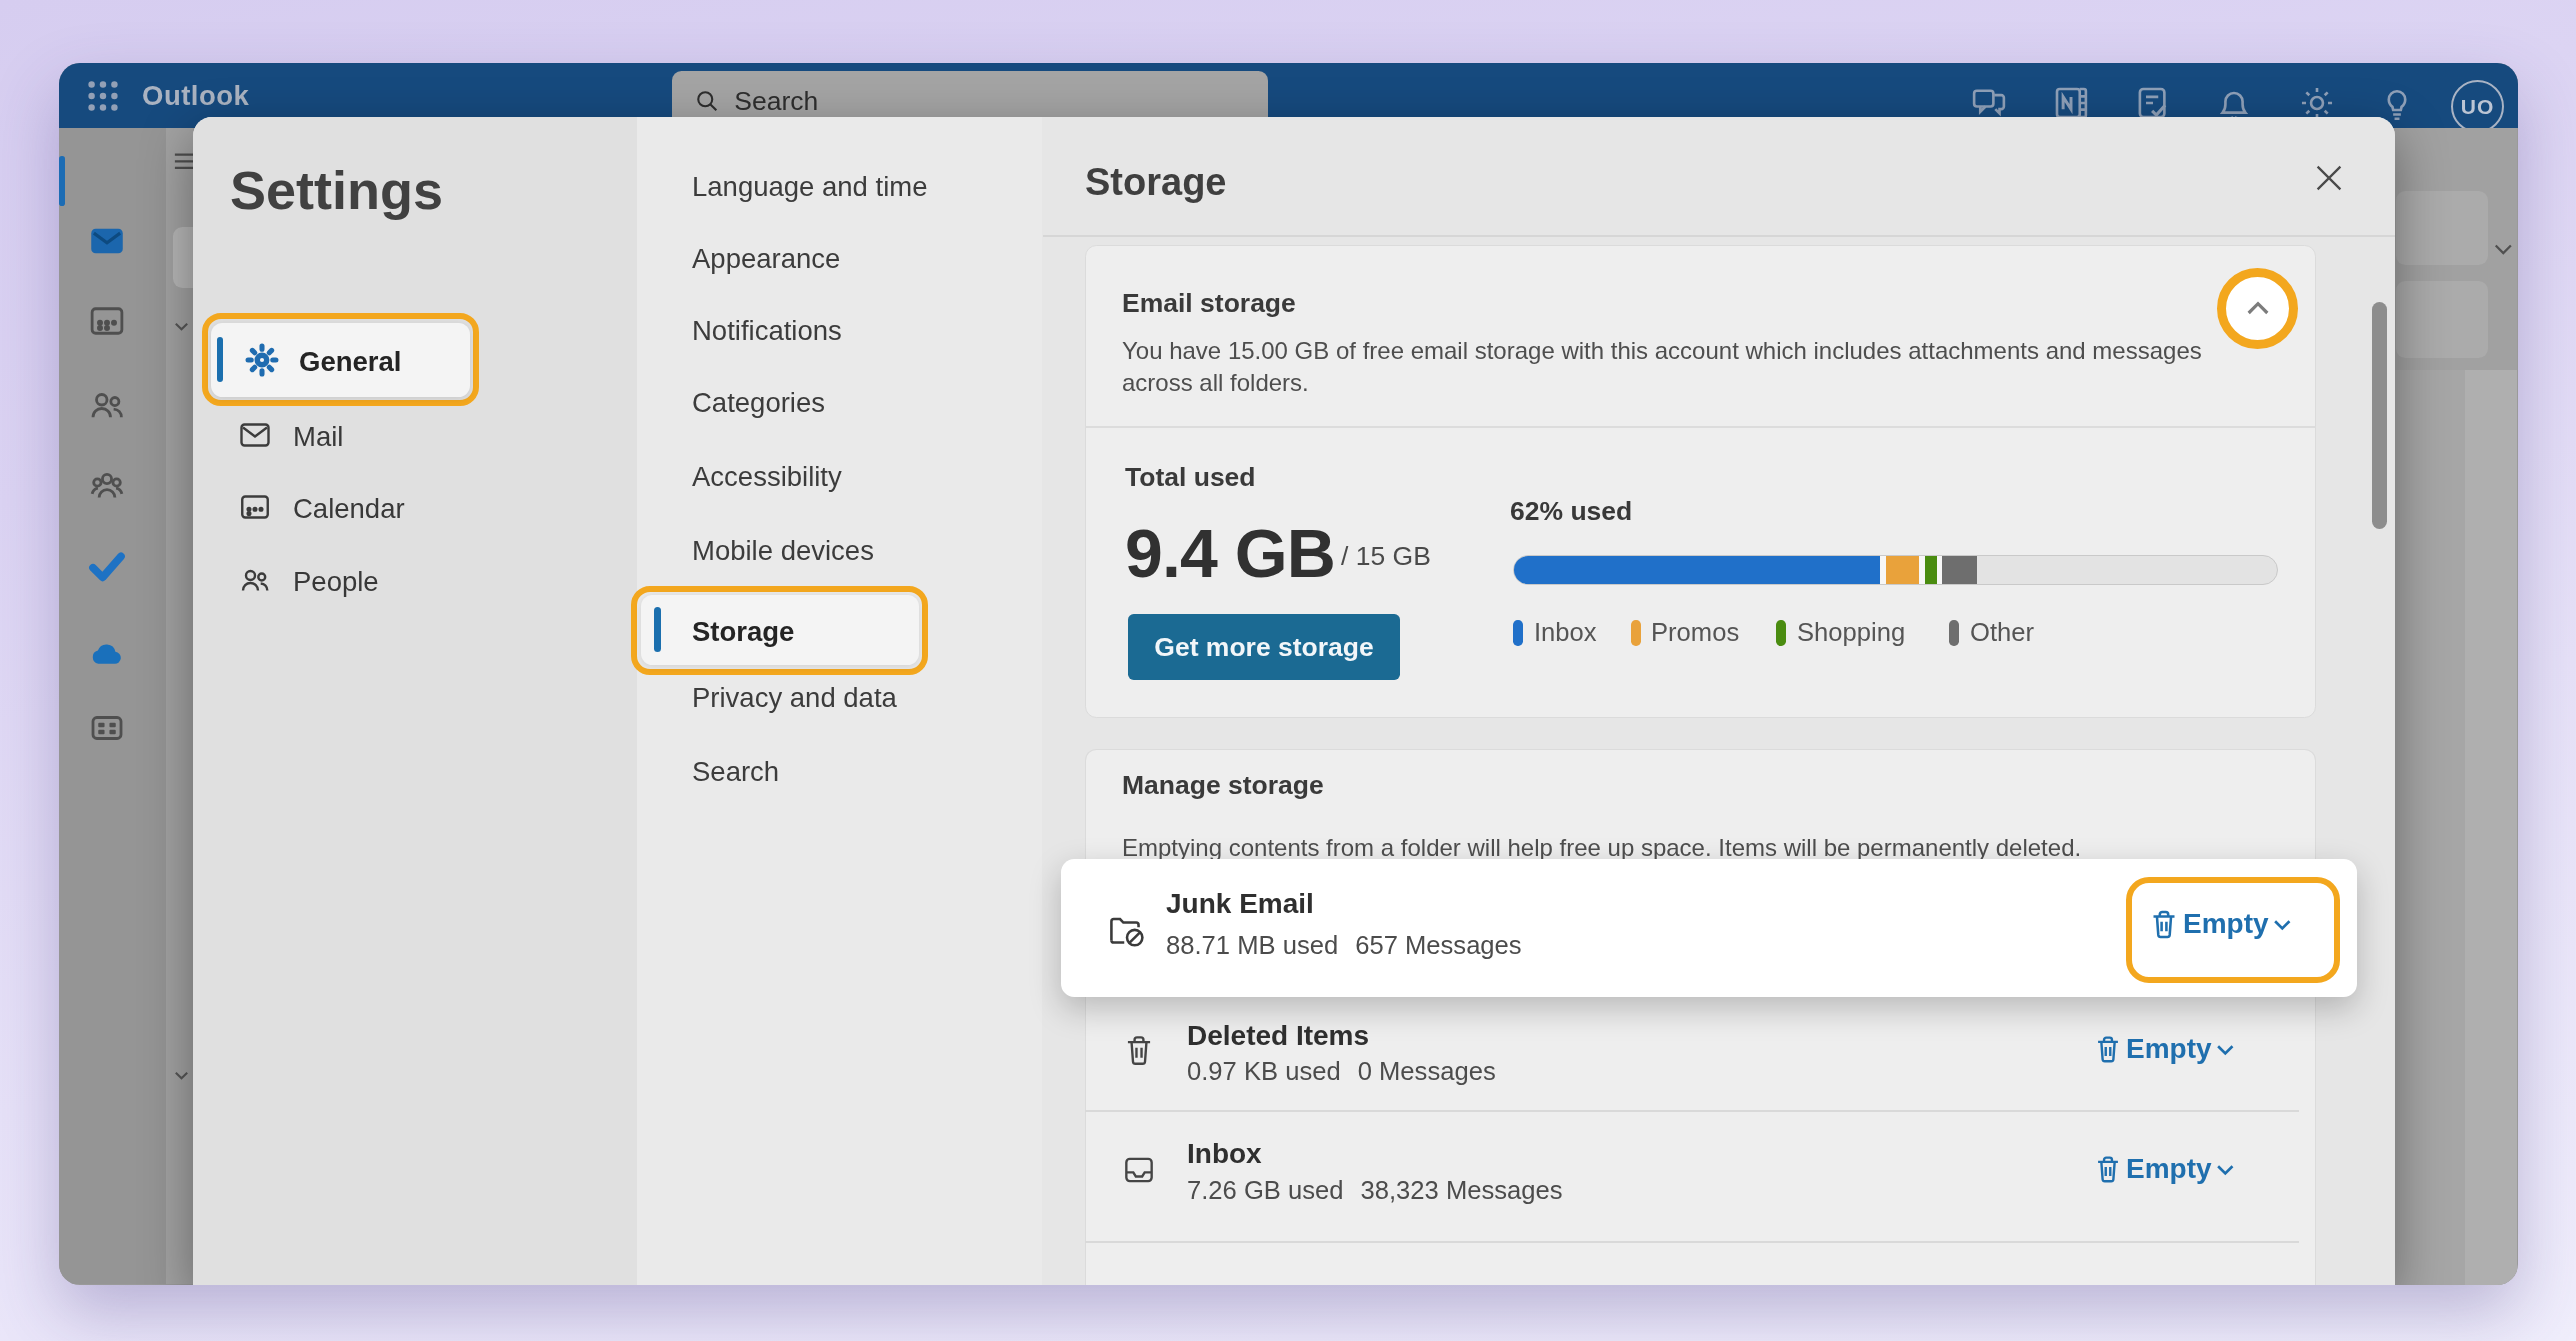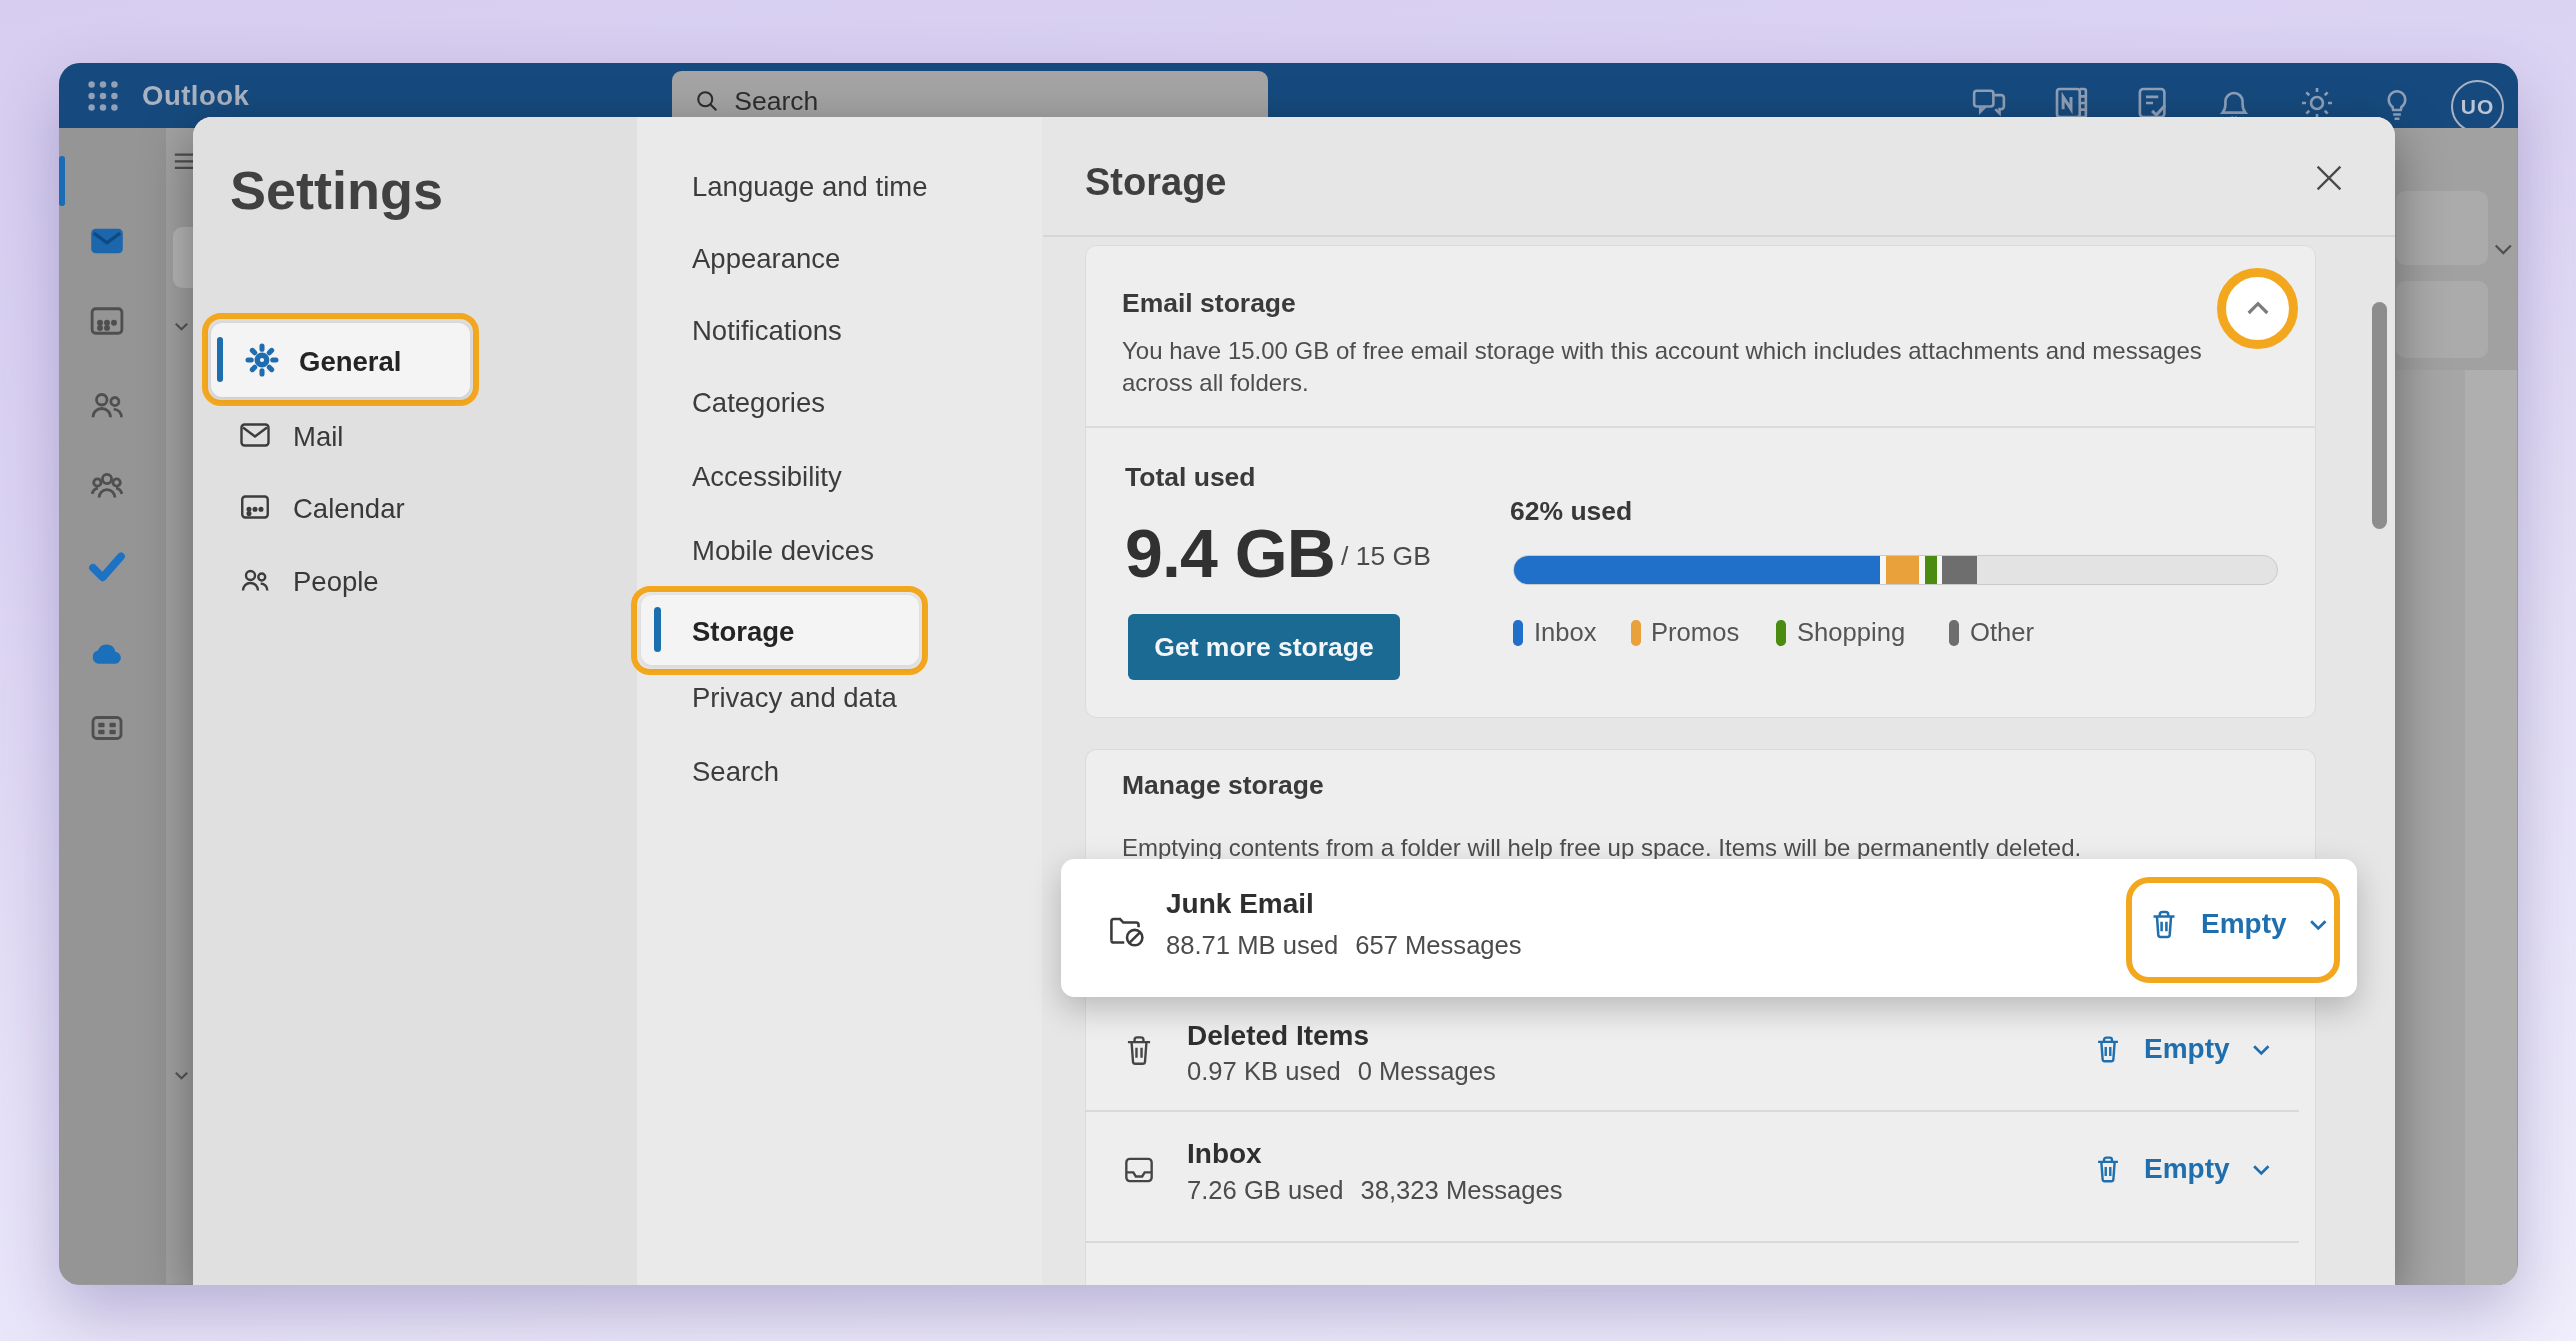--- a/index.html
+++ b/index.html
@@ -67,21 +67,21 @@
     background:#e3e3e3;border:1.9px solid #c9c9c9;box-sizing:border-box;overflow:hidden;display:flex;}
   .bar-seg{height:100%;flex:0 0 auto;}
   .bar-gap{height:100%;flex:0 0 5.7px;background:#f7f7f7;}
   .legend-pill{position:absolute;top:503px;width:10.4px;height:25.6px;border-radius:4.7px;}
   .legend-label{position:absolute;top:515px;transform:translateY(-50%);font-size:25.6px;color:#555555;}
   #cta-btn{position:absolute;left:935px;top:497px;width:272px;height:66px;border-radius:5.7px;background:#1b6a93;
     display:flex;align-items:center;justify-content:center;color:#f2f6f9;font-size:26.5px;font-weight:600;border:none;cursor:pointer;}
   .row-title{font-size:28px;font-weight:700;color:#2f2f2f;}
   .row-sub{font-size:25.6px;color:#4c4c4c;display:flex;gap:17px;}
   .row-divider{position:absolute;left:892px;width:1214px;height:1.9px;background:#d9d9d9;}
-  .empty-btn{position:absolute;display:flex;align-items:center;gap:19px;color:#1f6fae;font-size:28px;font-weight:700;cursor:pointer;}
+  .empty-btn{position:absolute;display:flex;align-items:center;gap:1px;color:#1f6fae;font-size:28px;font-weight:700;cursor:pointer;}
   #junk-card{position:absolute;left:868px;top:742px;width:1296px;height:138px;background:#ffffff;border-radius:13.3px;
     box-shadow:0 11.4px 32px rgba(0,0,0,.22);}
   #junk-ring{position:absolute;left:1933px;top:760px;width:214px;height:106px;border-radius:23px;
     border:6.6px solid #f3a71e;box-sizing:border-box;}
   #scroll-thumb{position:absolute;left:2179px;top:185px;width:15px;height:227px;border-radius:7.6px;background:#8d8d8d;}
   svg{display:block;}
 </style>
 </head>
 <body>
 

